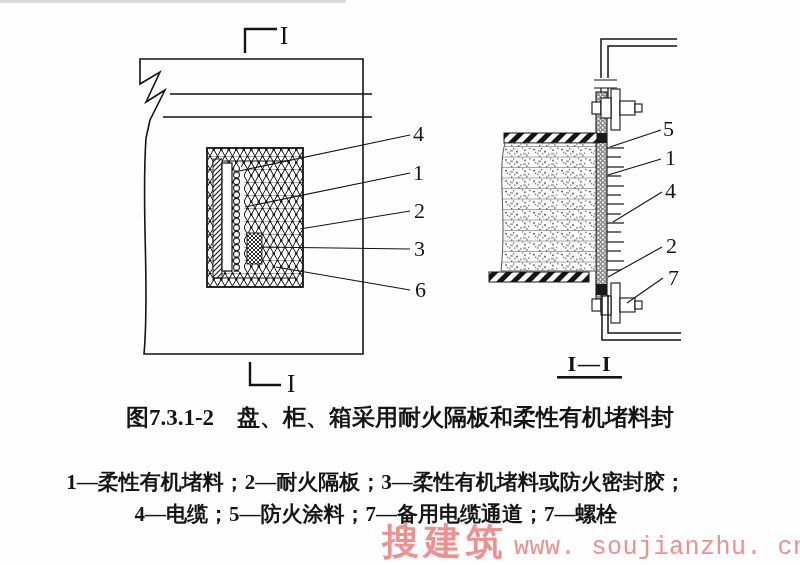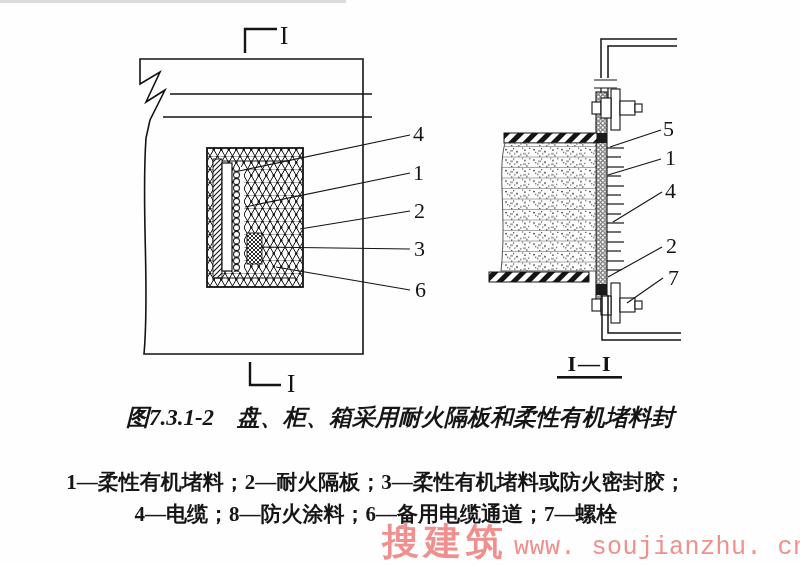--- a/index.html
+++ b/index.html
@@ -8,21 +8,21 @@
     font-family:"Liberation Serif","DejaVu Serif",serif;color:#141414;
   }
   .page{position:absolute;inset:0;background:#fefefe;}
   .scan-line{position:absolute;left:0;top:0;width:346px;height:3px;background:#c9c9c9;opacity:.65;}
   svg.fig{position:absolute;left:0;top:0;width:800px;height:400px;display:block;}
   .ink{stroke:#141414;fill:none;}
   text.callout{font-family:"Liberation Serif","DejaVu Serif",serif;font-size:22px;fill:#141414;stroke:none;}
   text.secmark{font-family:"Liberation Serif","DejaVu Serif",serif;font-size:25px;fill:#141414;stroke:none;}
   text.sectitle{font-family:"Liberation Serif","DejaVu Serif",serif;font-size:22px;font-weight:bold;fill:#141414;stroke:none;letter-spacing:2px;}
   .caption{position:absolute;left:0;top:401px;width:800px;text-align:center;
-    font-size:23px;font-weight:bold;line-height:34px;color:#161616;font-style:italic;}
+    font-size:23px;font-weight:bold;line-height:34px;color:#161616;}
   .legend{position:absolute;left:0;top:466px;width:752px;text-align:center;
     font-size:21px;font-weight:bold;line-height:32px;color:#161616;}
   .watermark{position:absolute;left:382px;top:517px;white-space:nowrap;color:#f0908e;display:flex;align-items:baseline;}
   .wm-name{font-size:37px;font-weight:bold;letter-spacing:5px;font-family:"Liberation Serif","DejaVu Serif",serif;}
   .wm-url{font-size:25px;font-family:"Liberation Mono","DejaVu Sans Mono",monospace;letter-spacing:0.5px;margin-left:6px;}
 </style>
 </head>
 <body>
 
 <div class="page">
@@ -181,20 +181,20 @@
       <rect x="557" y="376" width="65" height="2.6" fill="#141414"></rect>
     </g>
   </svg>
 
   <div class="caption">
     <div>图7.3.1-2　盘、柜、箱采用耐火隔板和柔性有机堵料封</div>
   </div>
 
   <div class="legend">
     <div>1—柔性有机堵料；2—耐火隔板；3—柔性有机堵料或防火密封胶；</div>
-    <div>4—电缆；8—防火涂料；6—备用电缆通道；7—螺栓</div>
+    <div>4—电缆；5—防火涂料；7—备用电缆通道；7—螺栓</div>
   </div>
 
   <div class="watermark">
     <span class="wm-name">搜建筑</span>
     <span class="wm-url">www. soujianzhu. cn</span>
   </div>
 </div>
 
 </body></html>

